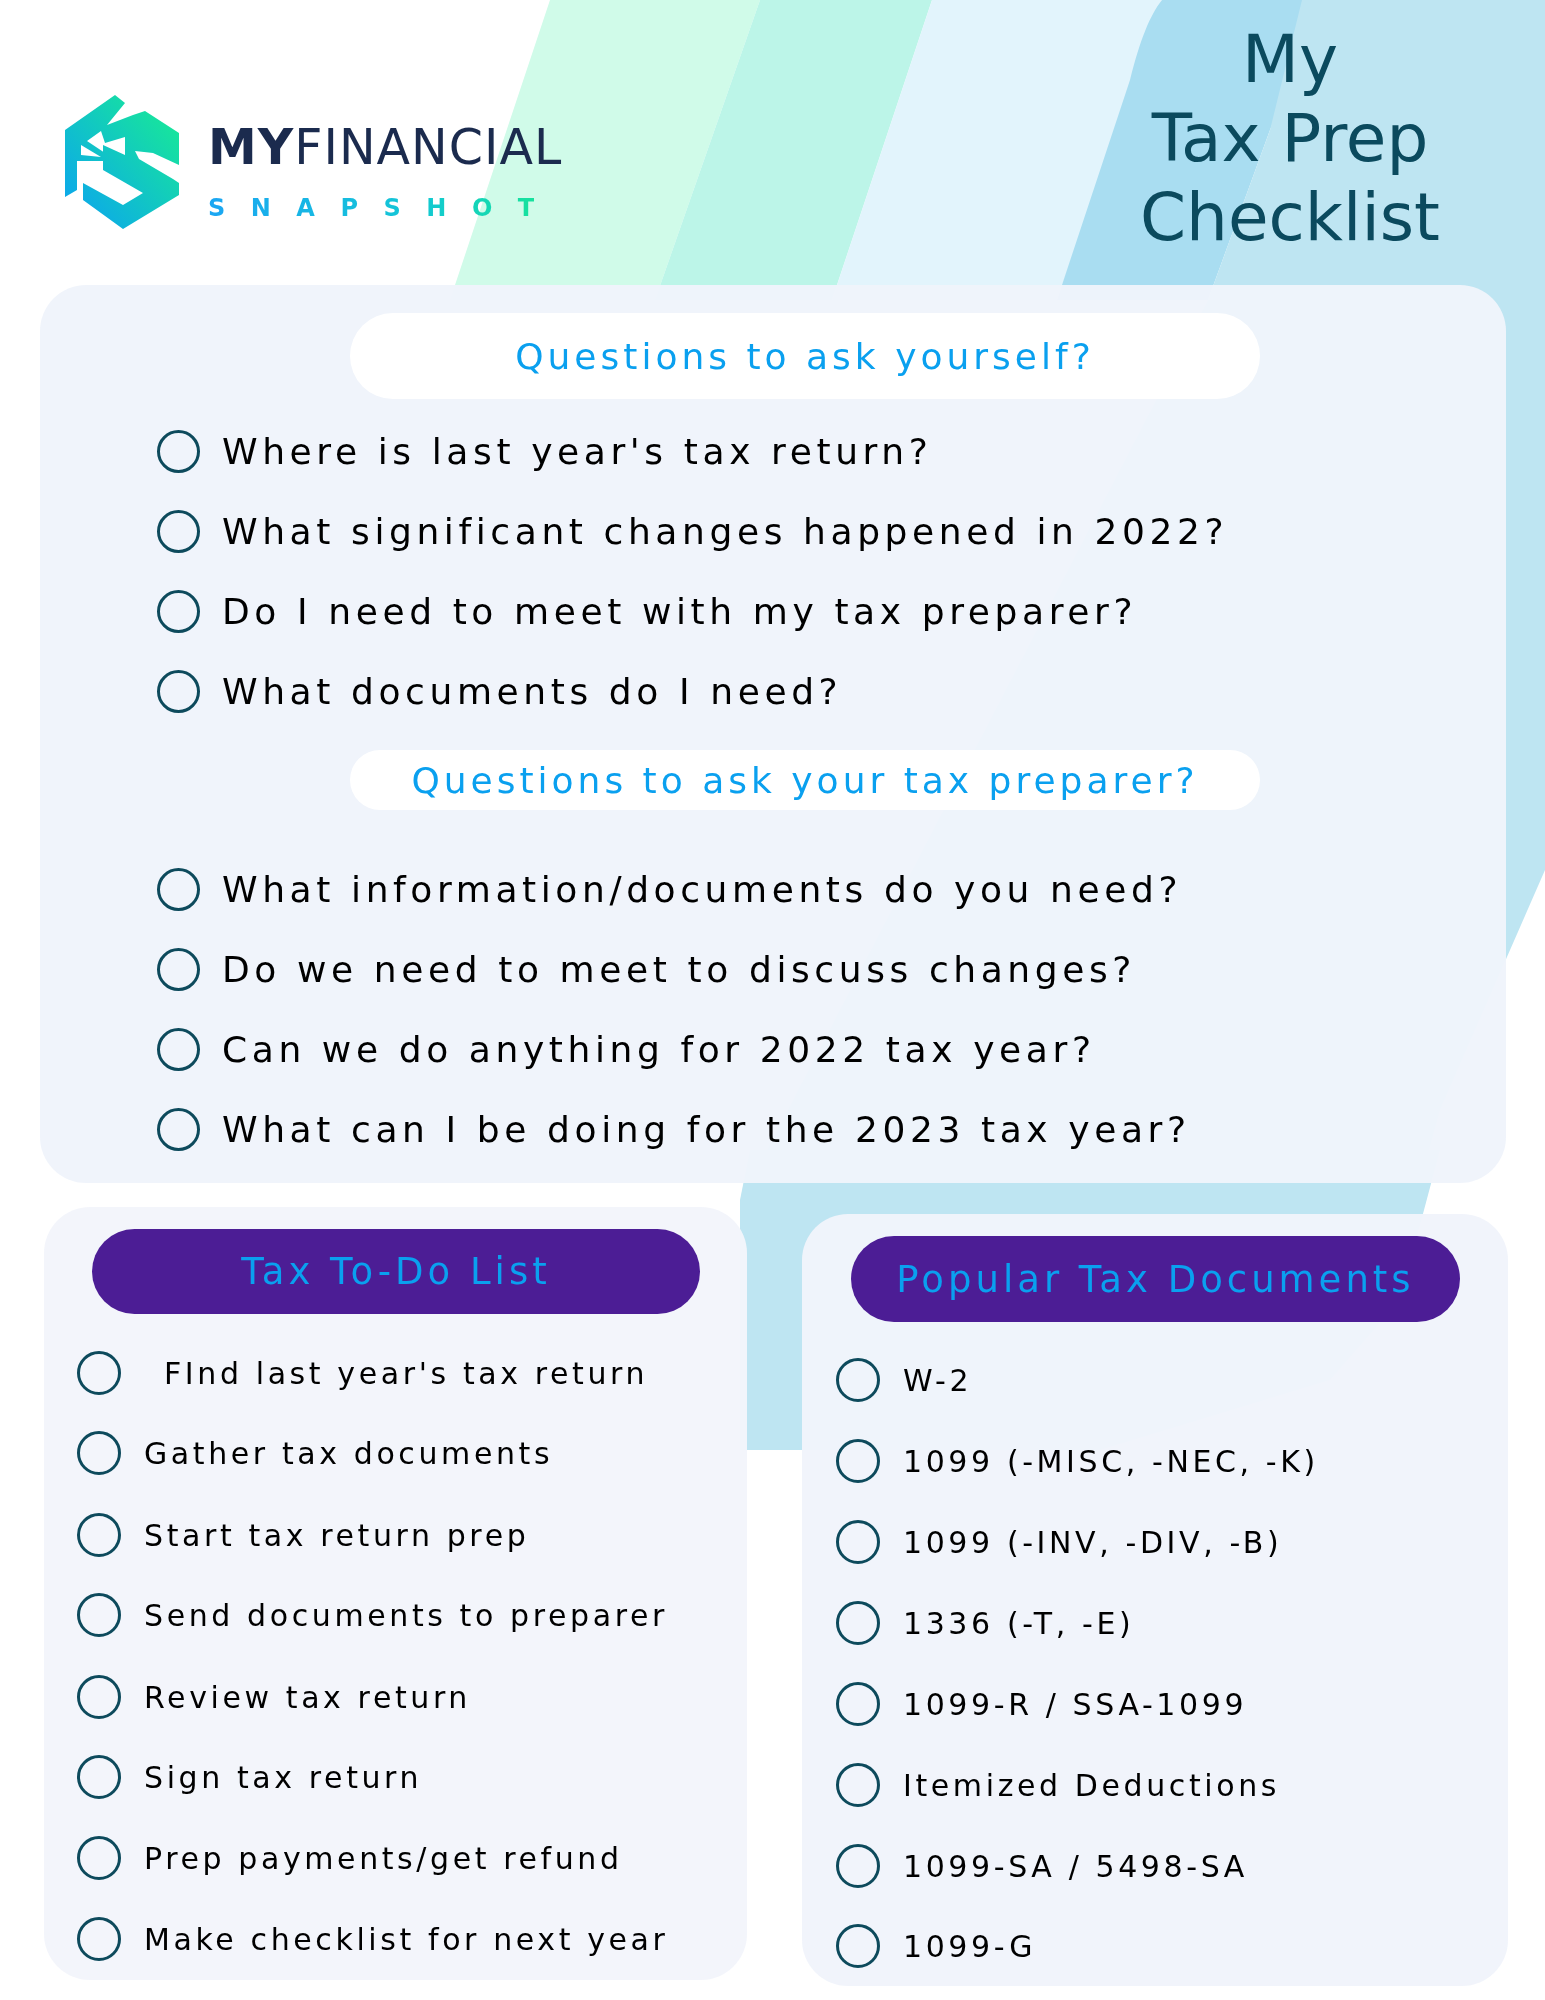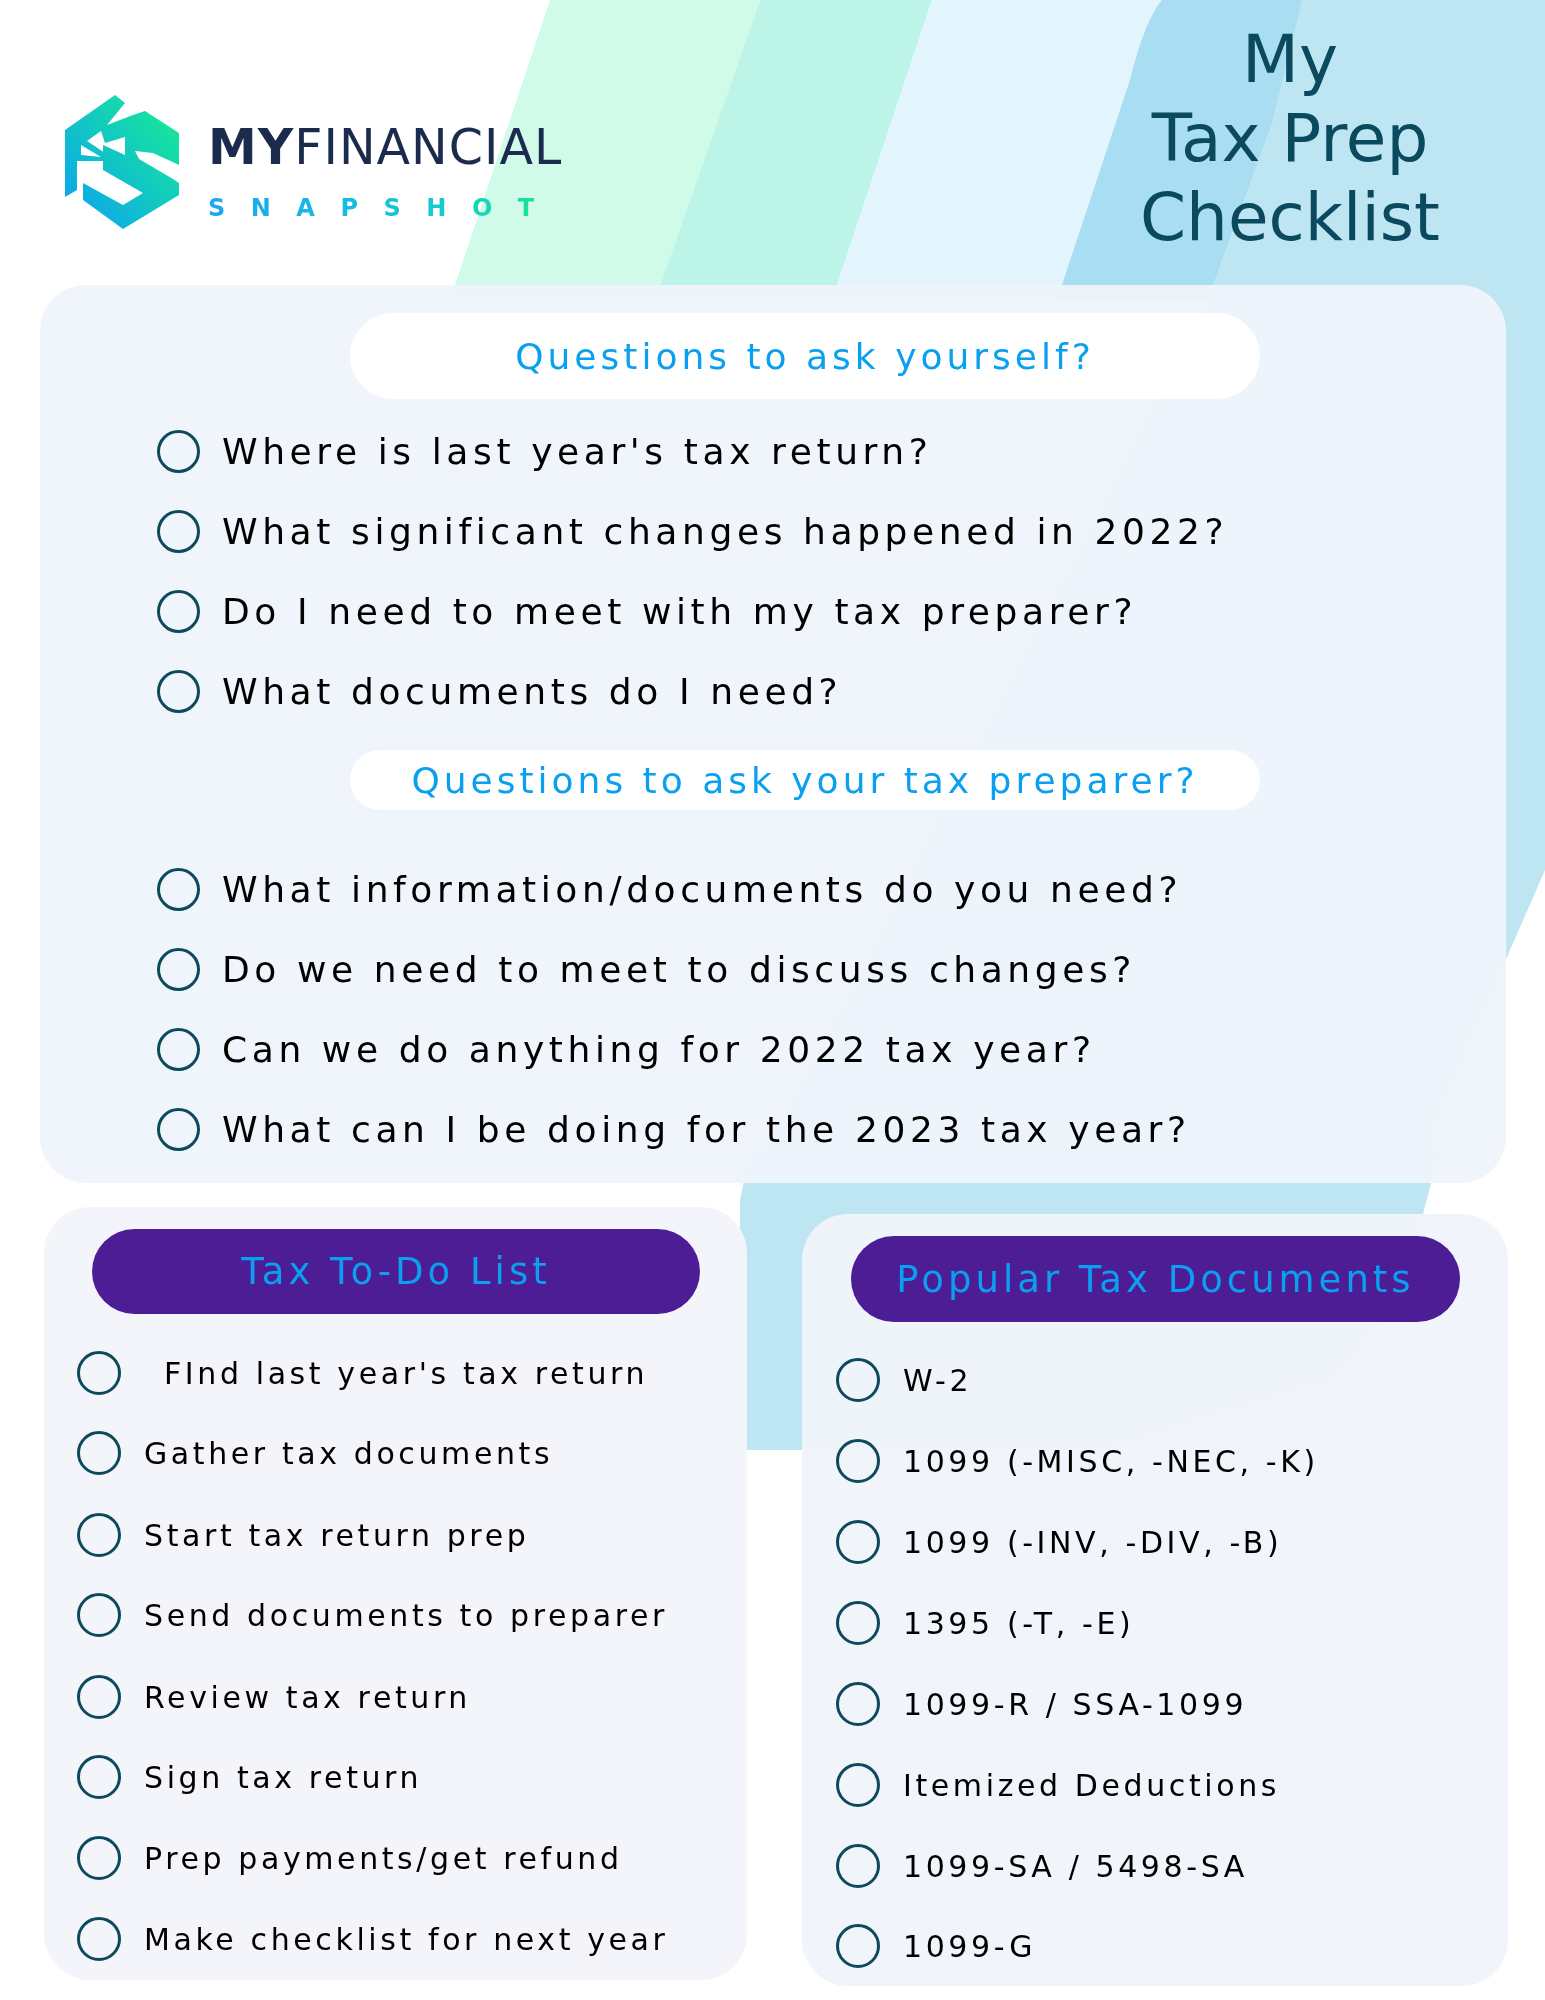--- a/index.html
+++ b/index.html
@@ -192,21 +192,21 @@
   <div class="item item-small" style="left:34px; top:225px;">
     <span class="circle"></span>
     <span class="label">1099 (-MISC, -NEC, -K)</span>
   </div>
   <div class="item item-small" style="left:34px; top:306px;">
     <span class="circle"></span>
     <span class="label">1099 (-INV, -DIV, -B)</span>
   </div>
   <div class="item item-small" style="left:34px; top:387px;">
     <span class="circle"></span>
-    <span class="label">1395 (-T, -E)</span>
+    <span class="label">1336 (-T, -E)</span>
   </div>
   <div class="item item-small" style="left:34px; top:468px;">
     <span class="circle"></span>
     <span class="label">1099-R / SSA-1099</span>
   </div>
   <div class="item item-small" style="left:34px; top:549px;">
     <span class="circle"></span>
     <span class="label">Itemized Deductions</span>
   </div>
   <div class="item item-small" style="left:34px; top:630px;">

